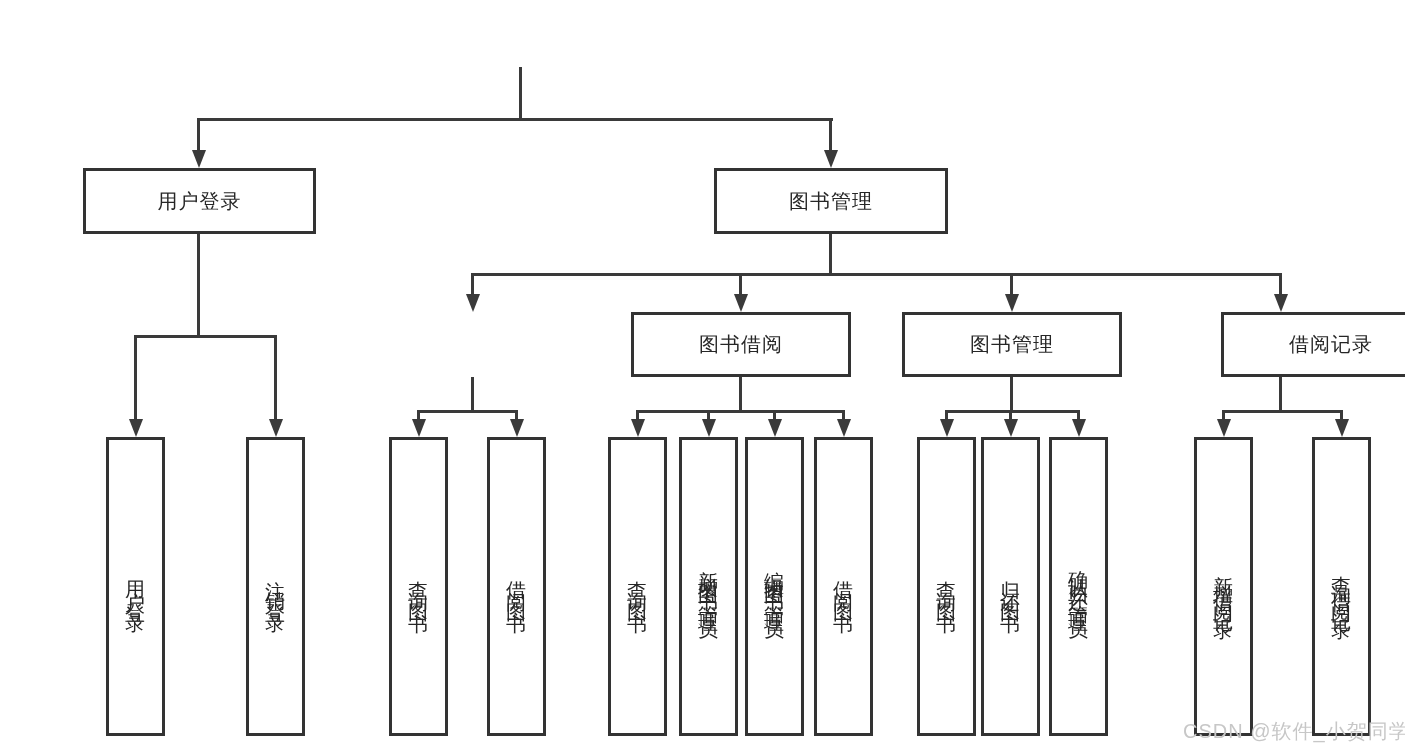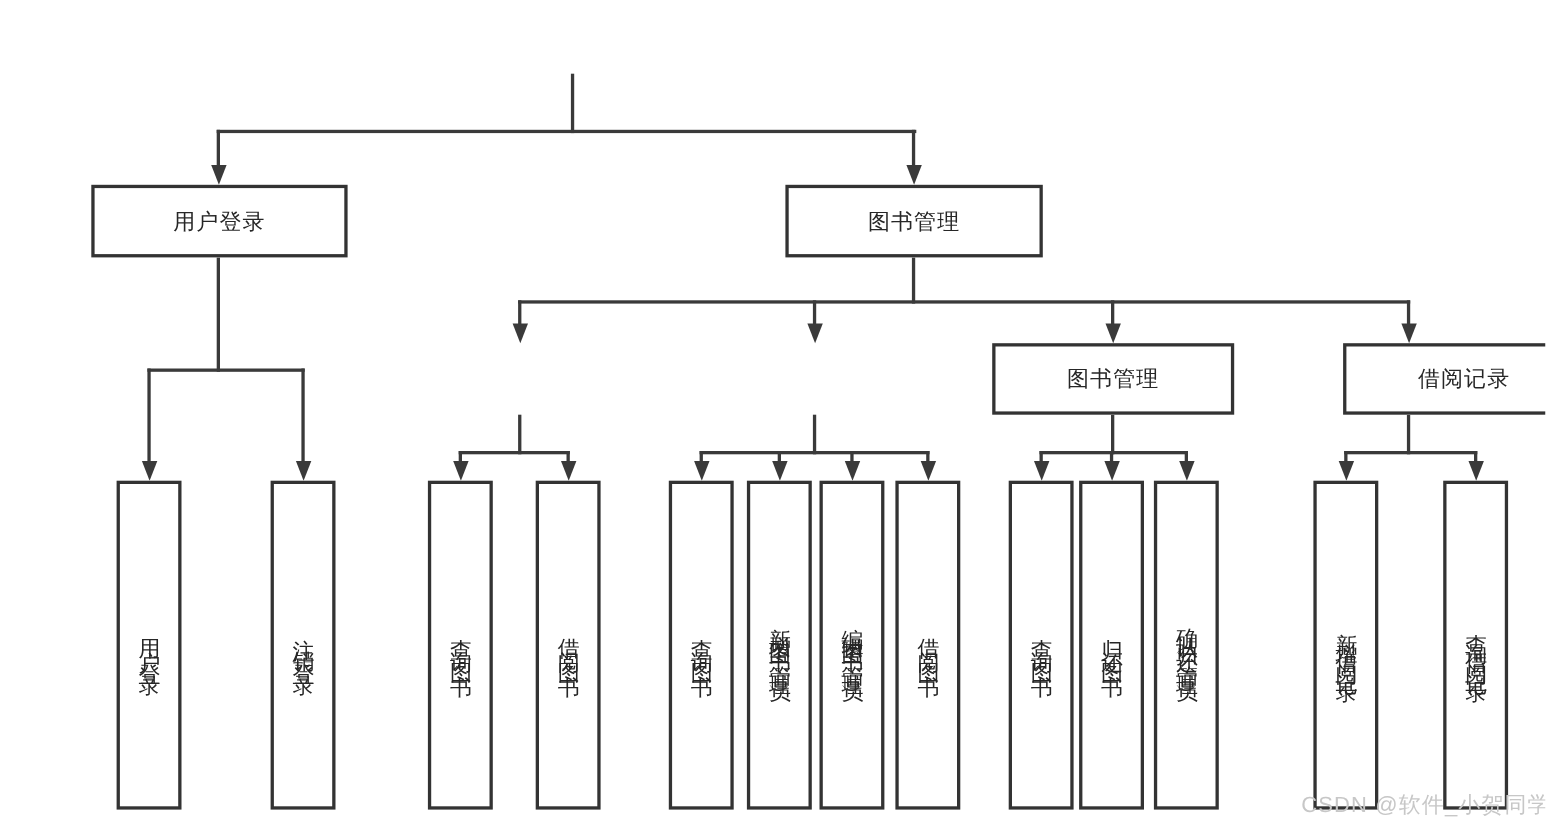--- a/index.html
+++ b/index.html
@@ -93,20 +93,23 @@
   <div class="hline" style="left:471px; top:273px; width:811px;"></div>
   <div class="vline" style="left:471px; top:273px; height:24px;"></div>
   <div class="arrow-down" style="left:466px; top:294px;"></div>
   <div class="vline" style="left:739px; top:273px; height:24px;"></div>
   <div class="arrow-down" style="left:734px; top:294px;"></div>
   <div class="vline" style="left:1010px; top:273px; height:24px;"></div>
   <div class="arrow-down" style="left:1005px; top:294px;"></div>
   <div class="vline" style="left:1279px; top:273px; height:24px;"></div>
   <div class="arrow-down" style="left:1274px; top:294px;"></div>
 
+  <div class="box" style="left:631px; top:312px; width:220px; height:65px;">
+    <span>图书借阅</span>
+  </div>
   <div class="box" style="left:902px; top:312px; width:220px; height:65px;">
     <span>图书管理</span>
   </div>
   <div class="box" style="left:1221px; top:312px; width:220px; height:65px;">
     <span>借阅记录</span>
   </div>
 
   <div class="vline" style="left:471px; top:377px; height:36px;"></div>
   <div class="hline" style="left:417px; top:410px; width:101px;"></div>
   <div class="vline" style="left:417px; top:410px; height:11px;"></div>

